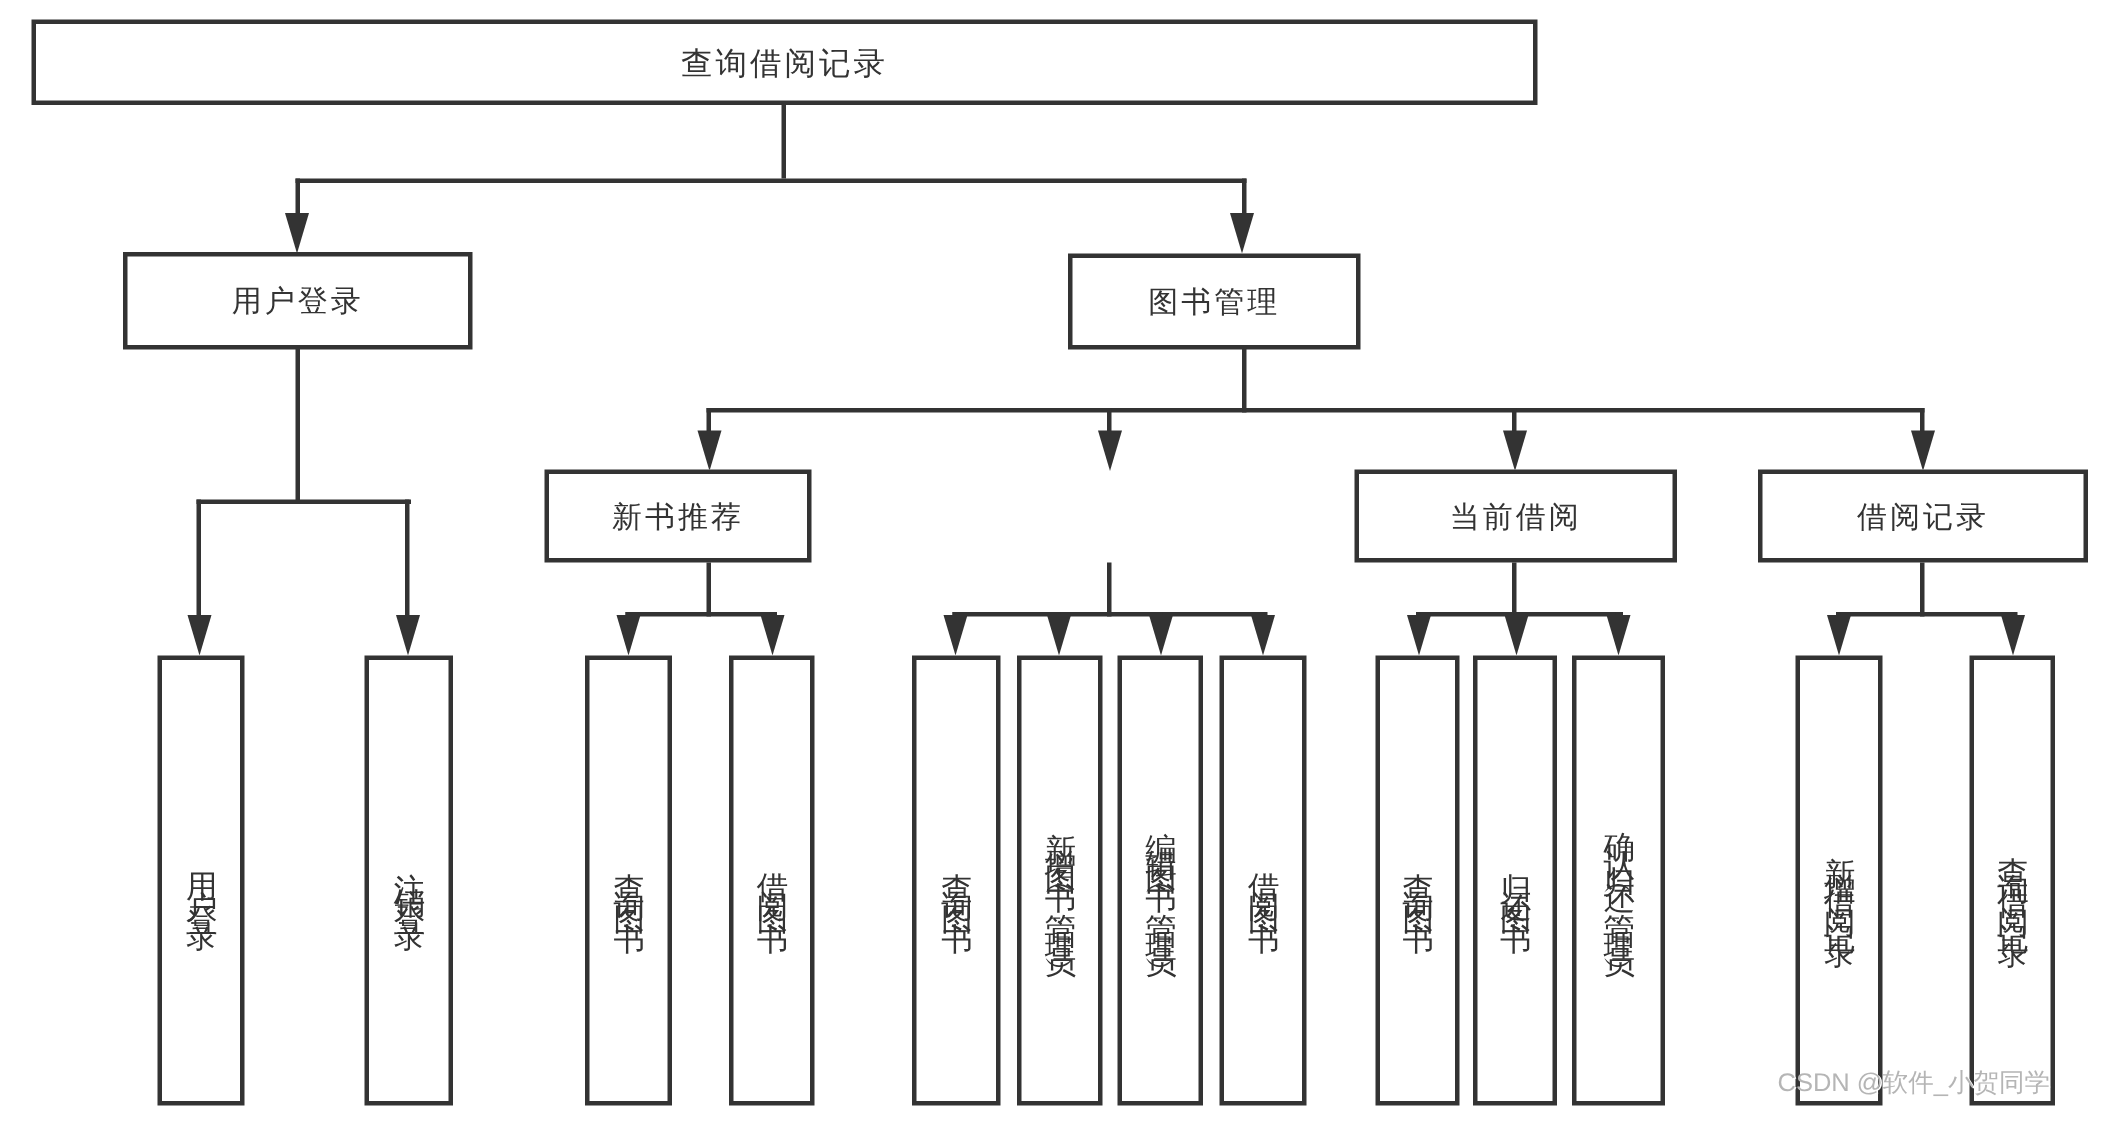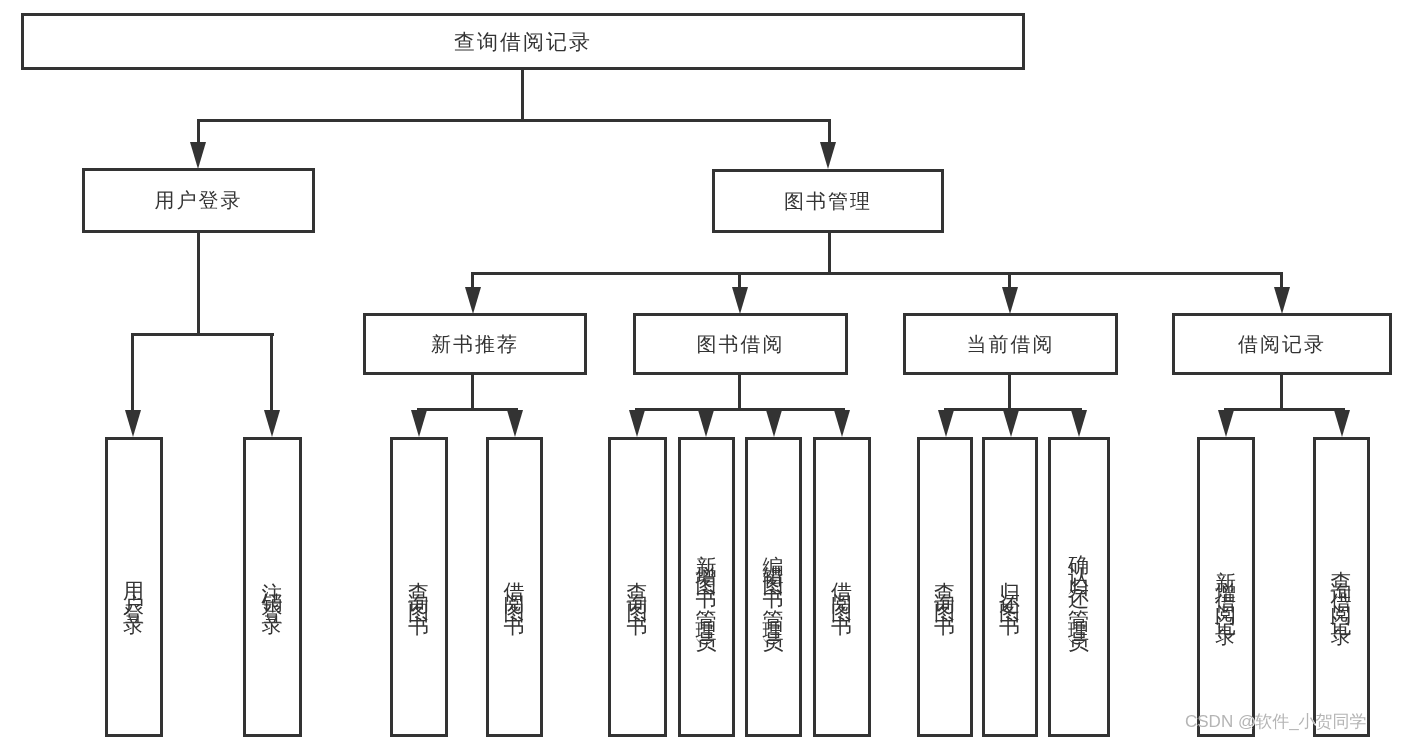--- a/index.html
+++ b/index.html
@@ -86,21 +86,21 @@
   <div class="line" style="left:521px; top:69px; width:3px; height:50px;"></div>
   <div class="line" style="left:197px; top:119px; width:634px; height:3px;"></div>
   <div class="line" style="left:197px; top:119px; width:3px; height:26px;"></div>
   <div class="arrow" style="left:190px; top:142px;"></div>
   <div class="line" style="left:828px; top:119px; width:3px; height:26px;"></div>
   <div class="arrow" style="left:820px; top:142px;"></div>
 
   <div class="hbox" style="left:82px; top:168px; width:233px; height:65px;">
     <span class="hlabel">用户登录</span>
   </div>
-  <div class="hbox" style="left:712px; top:169px; width:232px; height:64px;">
+  <div class="hbox" style="left:712px; top:169px; width:195px; height:64px;">
     <span class="hlabel">图书管理</span>
   </div>
 
   <div class="line" style="left:197px; top:232px; width:3px; height:103px;"></div>
   <div class="line" style="left:131px; top:333px; width:143px; height:3px;"></div>
   <div class="line" style="left:131px; top:333px; width:3px; height:78px;"></div>
   <div class="arrow" style="left:125px; top:410px;"></div>
   <div class="line" style="left:270px; top:333px; width:3px; height:78px;"></div>
   <div class="arrow" style="left:264px; top:410px;"></div>
 
@@ -108,25 +108,22 @@
   <div class="line" style="left:471px; top:272px; width:812px; height:3px;"></div>
   <div class="line" style="left:471px; top:272px; width:3px; height:17px;"></div>
   <div class="arrow" style="left:465px; top:287px;"></div>
   <div class="line" style="left:738px; top:272px; width:3px; height:17px;"></div>
   <div class="arrow" style="left:732px; top:287px;"></div>
   <div class="line" style="left:1008px; top:272px; width:3px; height:17px;"></div>
   <div class="arrow" style="left:1002px; top:287px;"></div>
   <div class="line" style="left:1280px; top:272px; width:3px; height:17px;"></div>
   <div class="arrow" style="left:1274px; top:287px;"></div>
 
-  <div class="hbox" style="left:363px; top:313px; width:224px; height:62px;">
+  <div class="hbox" style="left:363px; top:313px; width:178px; height:62px;">
     <span class="hlabel">新书推荐</span>
-  </div>
-  <div class="hbox" style="left:633px; top:313px; width:215px; height:62px;">
-    <span class="hlabel">图书借阅</span>
   </div>
   <div class="hbox" style="left:1172px; top:313px; width:220px; height:62px;">
     <span class="hlabel">借阅记录</span>
   </div>
   <div class="hbox" style="left:903px; top:313px; width:215px; height:62px;">
     <span class="hlabel">当前借阅</span>
   </div>
 
   <div class="line" style="left:471px; top:375px; width:3px; height:36px;"></div>
   <div class="line" style="left:417px; top:408px; width:101px; height:3px;"></div>

